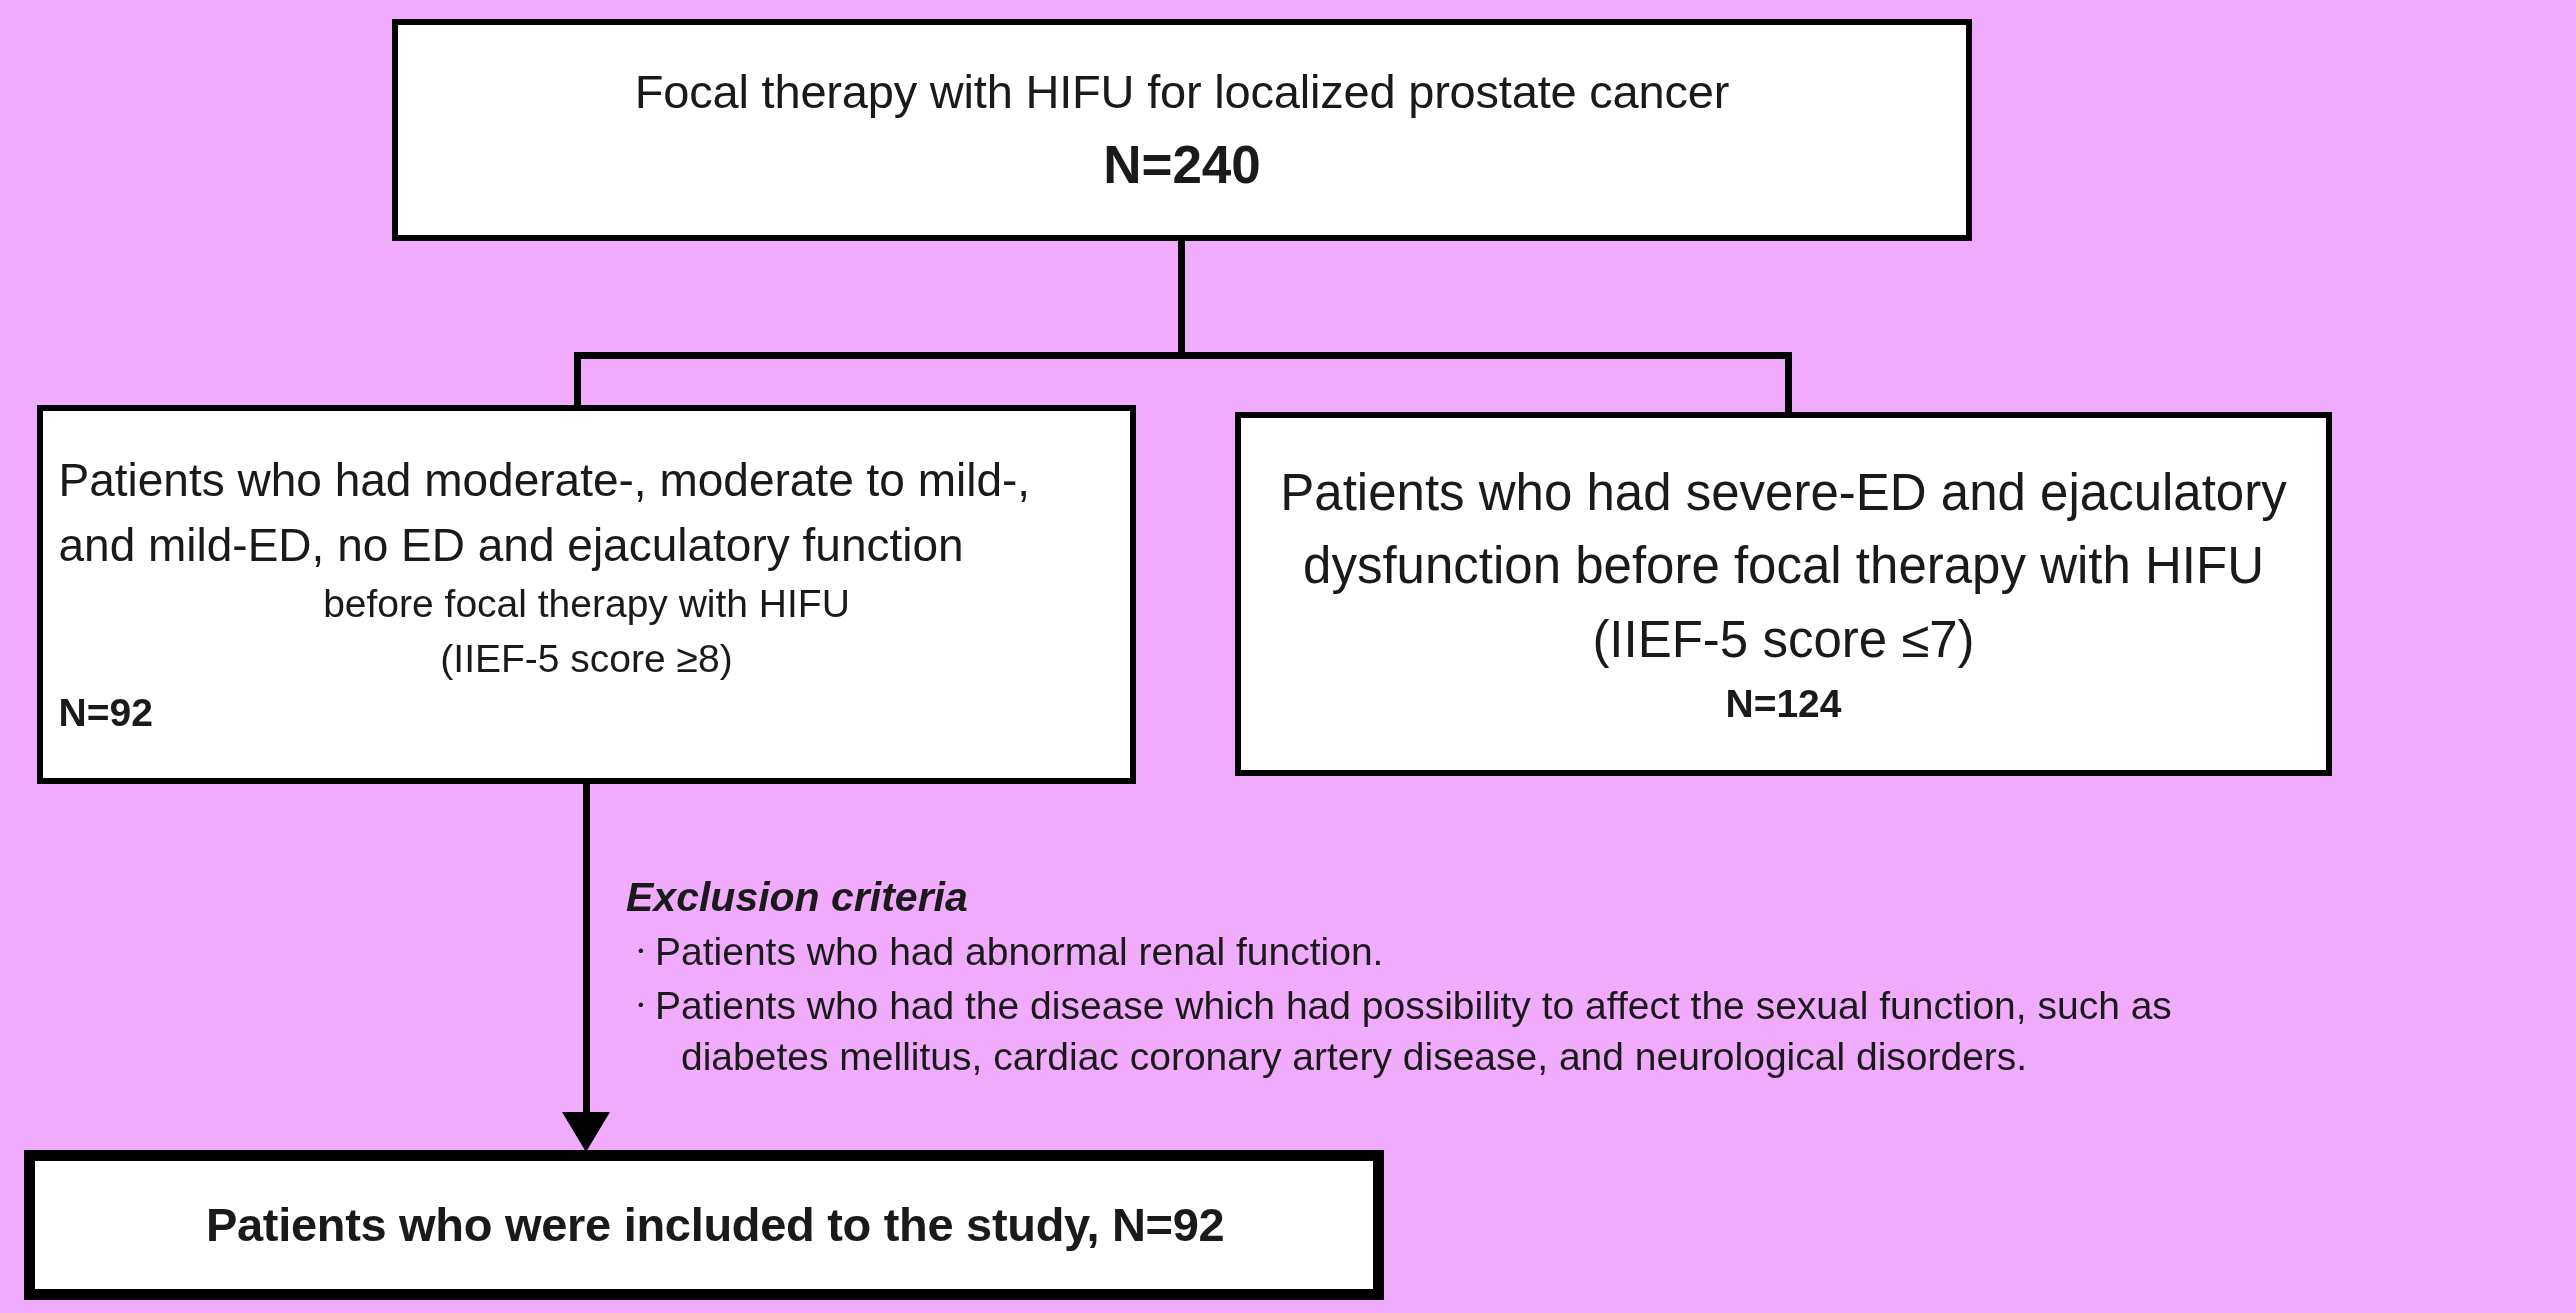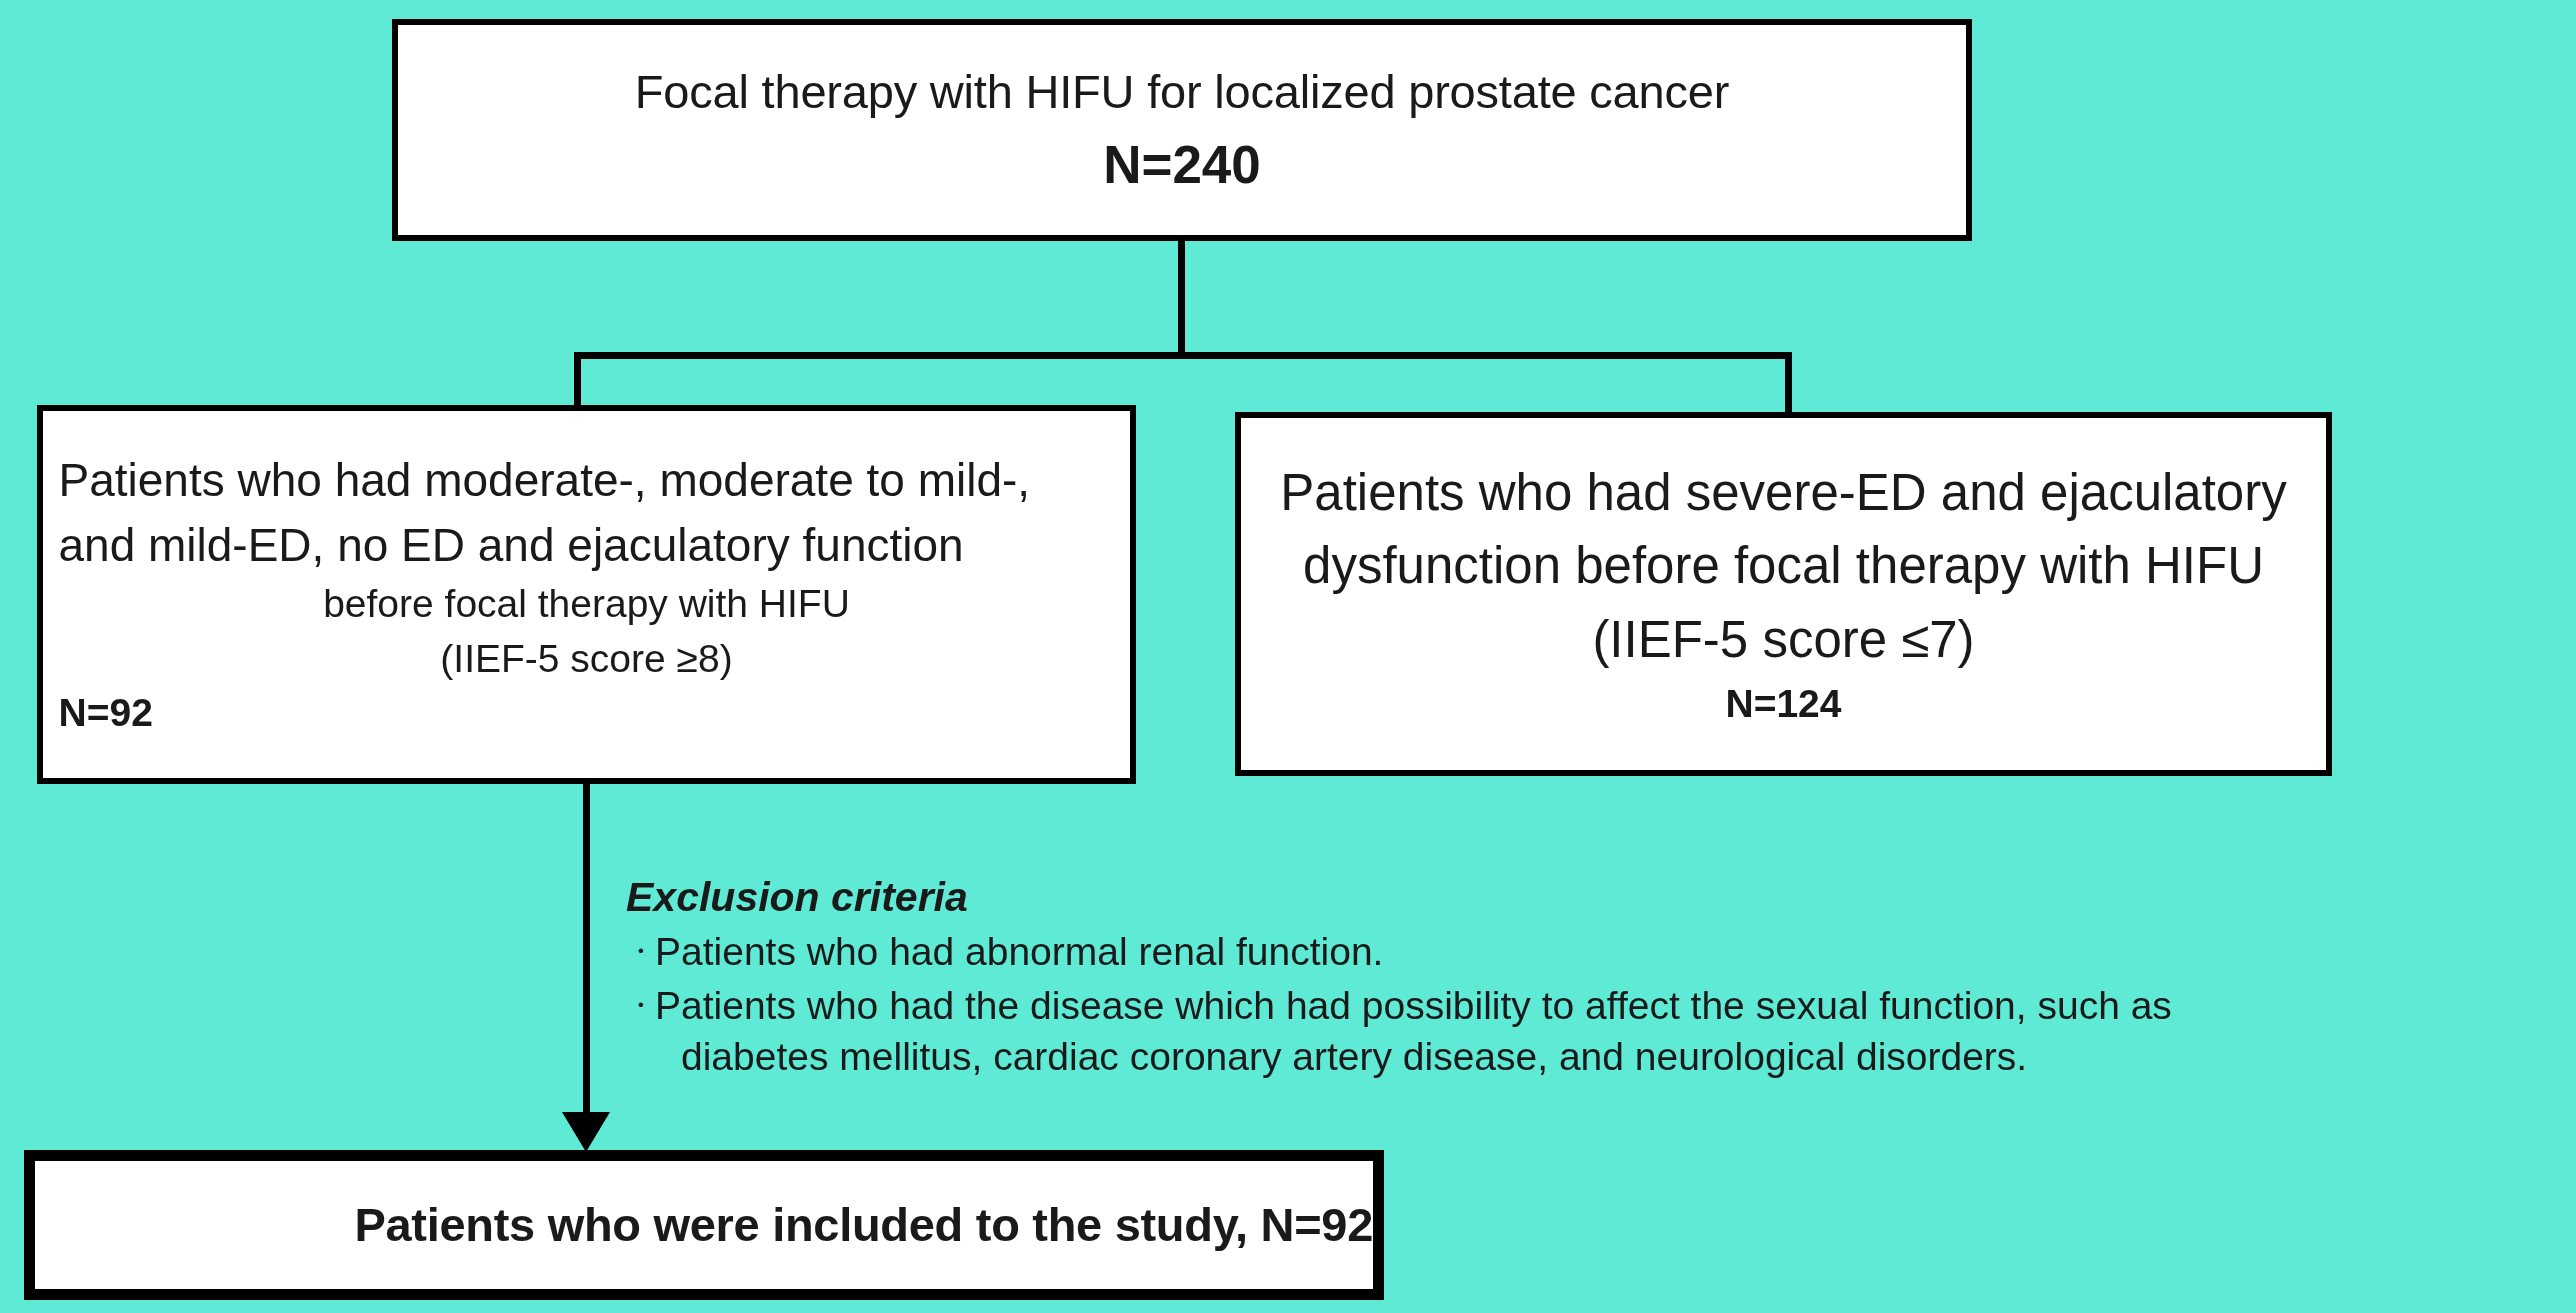--- a/index.html
+++ b/index.html
@@ -8,21 +8,21 @@
     background: #ffffff;
   }
   body {
     font-family: "Liberation Sans", sans-serif;
     color: #1a1a1a;
   }
   #canvas {
     position: relative;
     width: 2576px;
     height: 1314px;
-    background: #5eead4;
+    background: #f0abfc;
     overflow: hidden;
   }
 
   
   .flow-box {
     position: absolute;
     box-sizing: border-box;
     background: #ffffff;
     border: 6px solid #000000;
     display: flex;
@@ -103,21 +103,21 @@
     text-align: center;
     line-height: 1.44;
   }
 
   
   #box-bottom {
     left: 24px;
     top: 1150px;
     width: 1360px;
     height: 150px;
-    align-items: flex-end;
+    align-items: center;
     padding-left: 22.4px;
   }
   #box-bottom .n-line {
     font-size: 47px;
     font-weight: bold;
     letter-spacing: -0.3px;
   }
 
   
   .conn {

